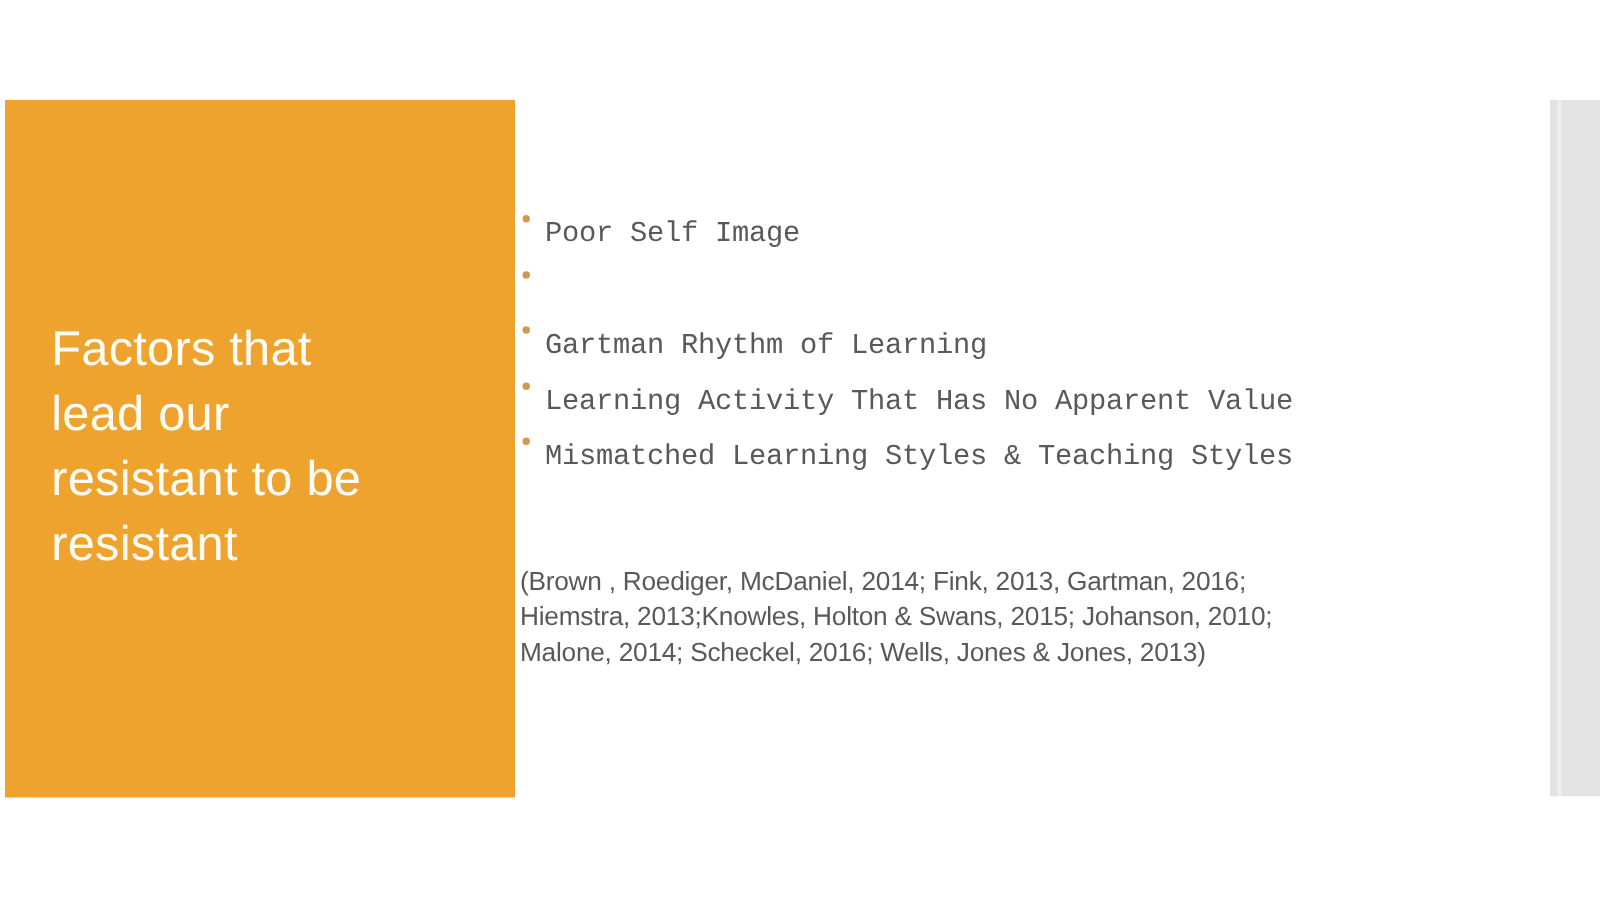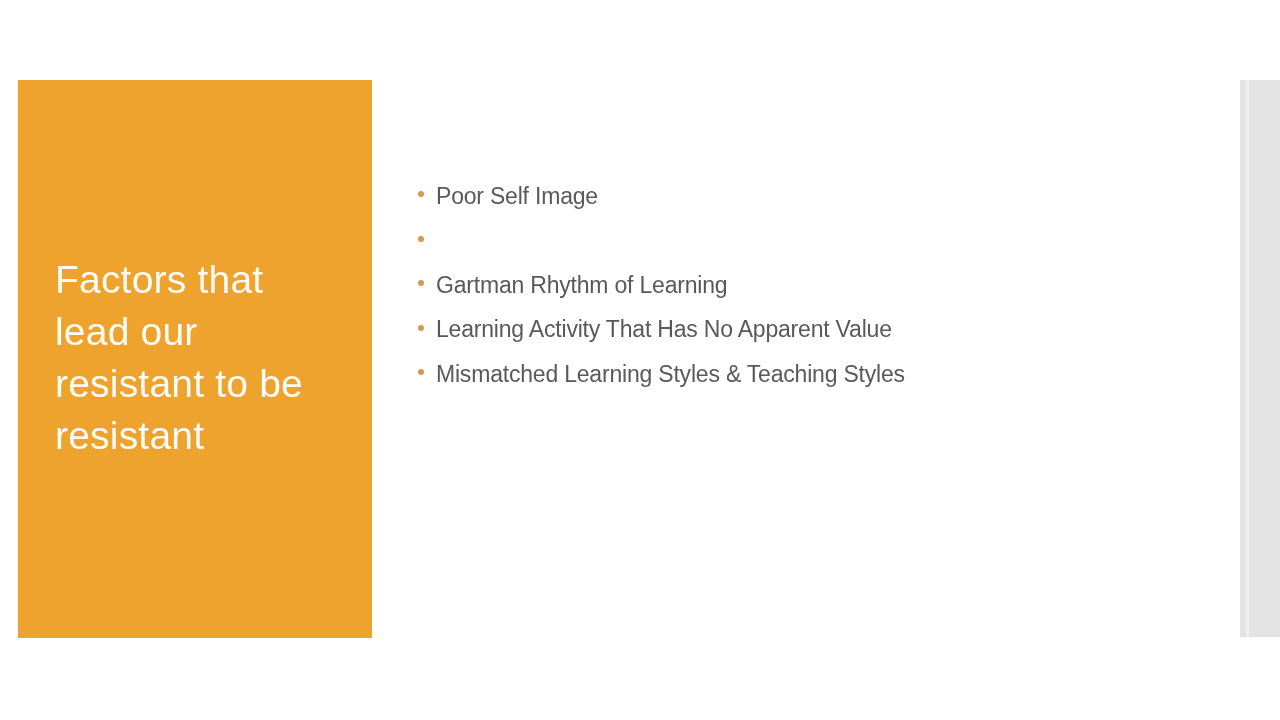--- a/index.html
+++ b/index.html
@@ -11,22 +11,22 @@
   }
   .slide {
     position: relative;
     width: 1280px; height: 720px;
     background: #ffffff;
   }
 
   
   .title-panel {
     position: absolute;
-    left: 18px; top: 80px;
-    width: 354px; height: 558px;
+    left: 4px; top: 80px;
+    width: 408px; height: 558px;
     background: #EDA32E;
   }
   .slide-title {
     position: absolute;
     left: 37px; top: 174px;
     width: 310px;
     color: #FEFCF4;
     font-size: 39px;
     line-height: 52px;
     font-weight: 400;
@@ -35,25 +35,25 @@
   .slide-title .title-line { white-space: nowrap; }
 
   
   .bullet-list {
     position: absolute;
     left: 416px; top: 174px;
     list-style: none;
   }
   .bullet-item {
     display: flex;
-    align-items: center;
     height: 44.5px;
     color: #595959;
     font-size: 23px;
     letter-spacing: -0.2px;
+    font-family: Liberation Mono, monospace;
   }
   .bullet-dot {
     flex: 0 0 auto;
     width: 6px; height: 6px;
     margin: 0 12px 0 2px;
     border-radius: 50%;
     background: #D5994E;
     position: relative;
     top: -2px;
   }
@@ -113,18 +113,23 @@
     <li class="bullet-item">
       <span class="bullet-dot"></span>
       <span>Learning Activity That Has No Apparent Value</span>
     </li>
     <li class="bullet-item">
       <span class="bullet-dot"></span>
       <span>Mismatched Learning Styles &amp; Teaching Styles</span>
     </li>
   </ul>
 
+  <div class="citation">
+    <div class="citation-line">(Brown , Roediger, McDaniel, 2014; Fink, 2013, Gartman, 2016;</div>
+    <div class="citation-line">Hiemstra, 2013;Knowles, Holton &amp; Swans, 2015; Johanson, 2010;</div>
+    <div class="citation-line">Malone, 2014; Scheckel, 2016; Wells, Jones &amp; Jones, 2013)</div>
+  </div>
 
   <div class="next-slide-strip">
     <div class="strip-seam"></div>
   </div>
 
 </div>
 
 </body></html>

